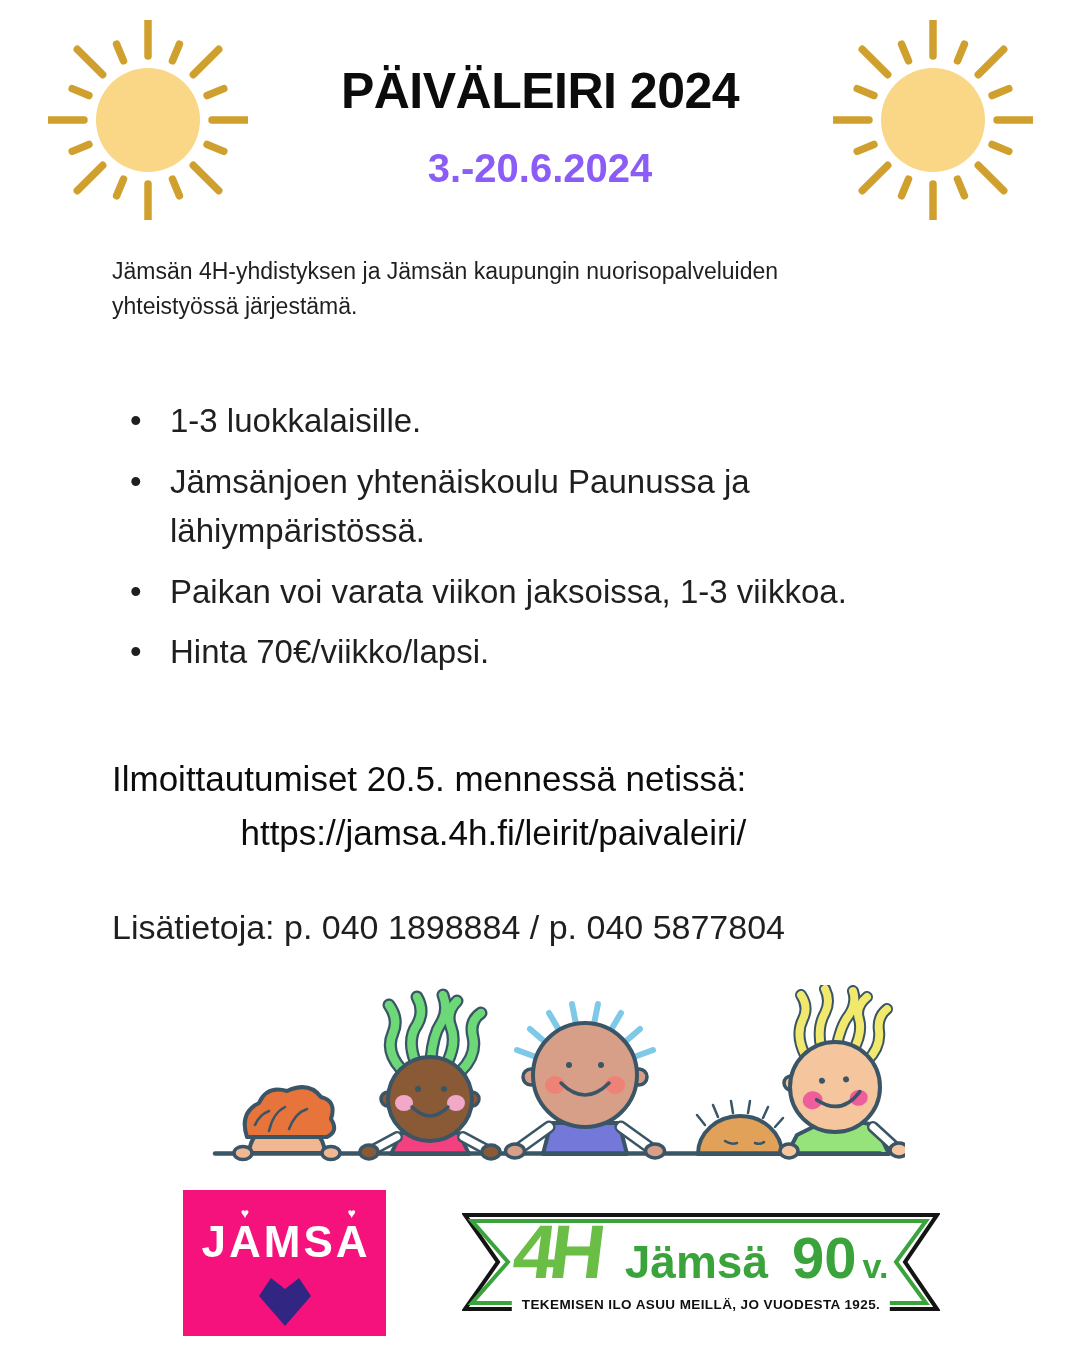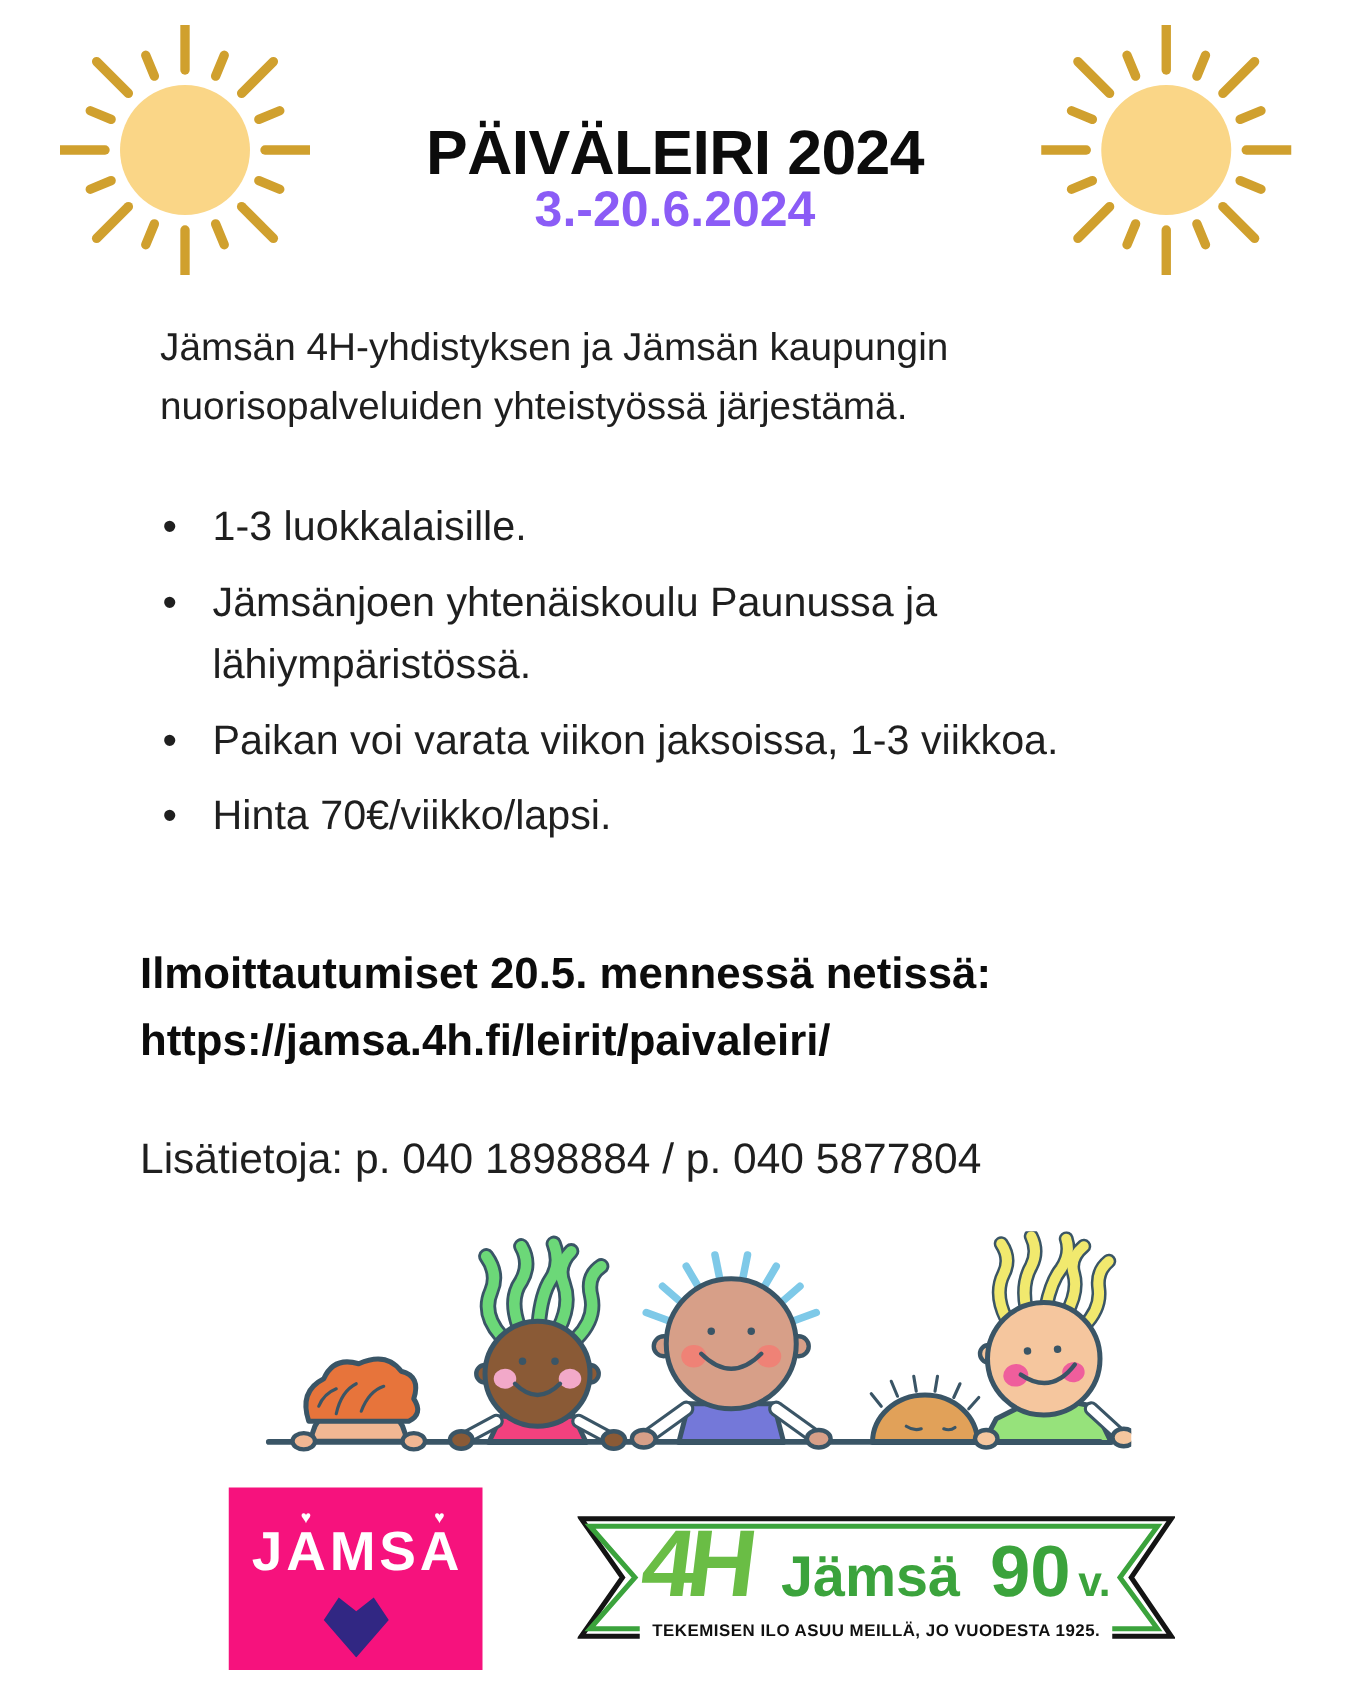--- a/index.html
+++ b/index.html
@@ -8,33 +8,33 @@
 
   
   .sun{position:absolute;width:200px;height:200px;}
   .sun.left{left:48px;top:20px;}
   .sun.right{left:833px;top:20px;}
   .sun circle{fill:var(--sun-core,#FAD687);}
   .sun line{stroke:var(--sun-ray,#D0A02E);stroke-width:7.5;stroke-linecap:round;}
 
   
   .title{position:absolute;left:0;top:62px;width:100%;text-align:center;
-         font-size:50px;font-weight:800;letter-spacing:-.5px;color:#0c0c0c;margin-top:31px;}
+         font-size:50px;font-weight:800;letter-spacing:-.5px;color:#0c0c0c;}
   .date{position:absolute;left:0;top:146px;width:100%;text-align:center;
         font-size:40px;font-weight:800;color:#8b5cf6;}
 
   
-  .intro{position:absolute;left:128px;top:254px;width:790px;
-         font-size:31px;line-height:1.52;}
+  .intro{position:absolute;left:112px;top:254px;width:790px;
+         font-size:23px;line-height:1.52;}
   .bullets{position:absolute;left:130px;top:396px;width:860px;margin:0;padding:0;
            list-style:none;font-size:33px;line-height:1.5;}
   .bullets li{display:flex;margin-bottom:11px;}
   .bullets li::before{content:"\2022";flex:0 0 40px;}
-  .signup{position:absolute;left:112px;top:752px;font-size:35px;font-weight:700;
-          line-height:1.55;color:#0c0c0c;}
+  .signup{position:absolute;left:112px;top:752px;font-size:35px;font-weight:400;
+          line-height:1.55;color:#0c0c0c;text-align:right;}
   .contact{position:absolute;left:112px;top:908px;font-size:34px;}
 
   
   .kids{position:absolute;left:185px;top:985px;}
 
   
   .logo-jamsa{position:absolute;left:183px;top:1190px;width:203px;height:146px;
               background:var(--pink,#F6127D);}
   .jamsa-word{position:absolute;left:0;top:30px;width:100%;display:flex;
               justify-content:center;gap:3px;}

